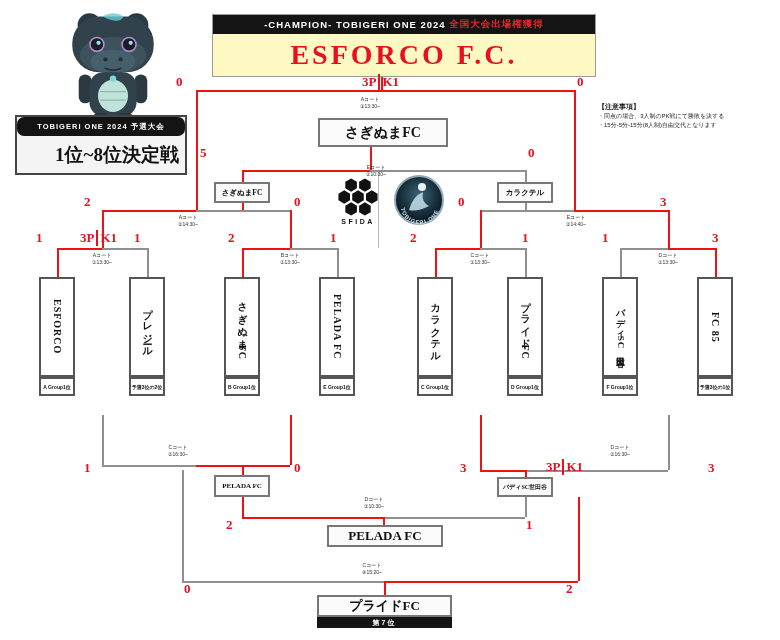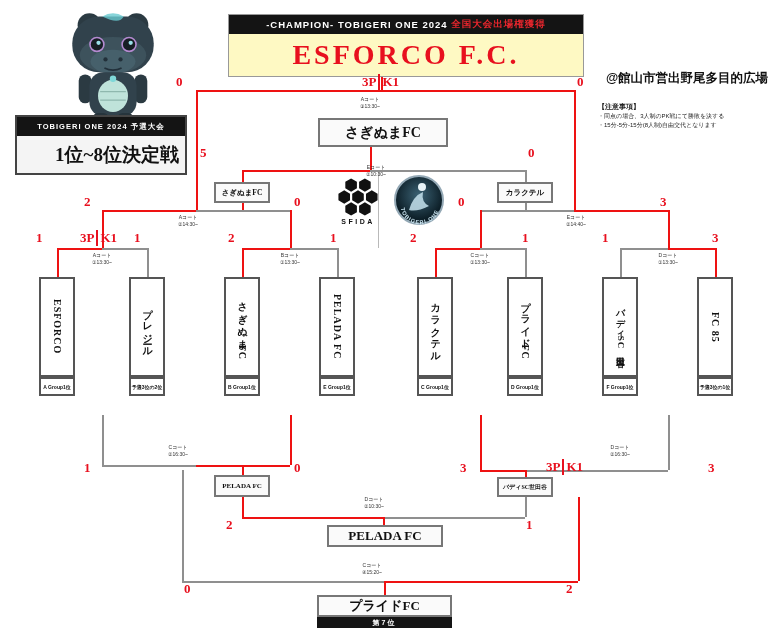--- a/index.html
+++ b/index.html
@@ -22,24 +22,24 @@
   .tb{position:absolute;z-index:3;width:36px;height:100px;background:#fff;border:2px solid #555;box-sizing:border-box;
       display:flex;align-items:center;justify-content:center;writing-mode:vertical-rl;text-orientation:mixed;
       font:bold 10px "Liberation Serif","DejaVu Serif",serif;letter-spacing:1px;color:#111;}
   .sd{position:absolute;z-index:3;width:36px;height:19px;background:#fff;border:2px solid #555;box-sizing:border-box;
       display:flex;align-items:center;justify-content:center;font:bold 5px "Liberation Sans",sans-serif;color:#111;text-align:center;}
   
   .cl{position:absolute;z-index:4;width:60px;font:5px/1.3 "Liberation Sans",sans-serif;color:#333;text-align:center;}
   
   #event-box{position:absolute;left:15px;top:115px;width:172px;z-index:3;border:2px solid #444;box-sizing:border-box;background:#f4f4f4;}
   #event-box .hd{background:#141414;color:#fff;font:bold 7.5px "Liberation Sans",sans-serif;letter-spacing:1px;
-                 height:19px;display:flex;align-items:center;justify-content:center;}
+                 height:19px;display:flex;align-items:center;justify-content:center;border-radius:7px;}
   #event-box .bd{height:37px;display:flex;align-items:center;justify-content:center;
                  font:bold 19px "Liberation Serif","DejaVu Serif",serif;color:#111;padding-left:32px;}
-  #champ-banner{position:absolute;left:228px;top:14px;width:356px;z-index:3;border:1px solid #999;box-sizing:border-box;}
+  #champ-banner{position:absolute;left:212px;top:14px;width:384px;z-index:3;border:1px solid #999;box-sizing:border-box;}
   #champ-banner .hd{background:#141414;height:19px;display:flex;align-items:center;justify-content:center;
                     font:bold 9.5px "Liberation Sans",sans-serif;letter-spacing:1px;white-space:pre;}
   #champ-banner .hd .w{color:#fff;} #champ-banner .hd .r{color:#e8262d;}
   #champ-banner .bd{background:#fef9c3;height:42px;display:flex;align-items:center;justify-content:center;
                     font:bold 28px "Liberation Serif","DejaVu Serif",serif;color:#e8101e;letter-spacing:3px;}
   #venue{position:absolute;left:596px;top:70px;width:182px;z-index:3;text-align:center;
          font:bold 12.5px "Liberation Sans",sans-serif;color:#111;}
   #notes{position:absolute;left:598px;top:102px;width:180px;z-index:3;color:#222;}
   #notes .nh{font:bold 7px "Liberation Sans",sans-serif;}
   #notes .nl{font:6px/1.5 "Liberation Sans",sans-serif;}
@@ -85,21 +85,20 @@
     <div class="bd">1位~8位決定戦</div>
   </div>
 
   <div id="champ-banner">
     <div class="hd">
       <span class="w">-CHAMPION- TOBIGERI ONE 2024 </span><span class="r">全国大会出場権獲得</span>
     </div>
     <div class="bd">ESFORCO F.C.</div>
   </div>
 
-  <div id="venue">@館山市営出野尾多目的広場</div>
   <div id="notes">
     <div class="nh">【注意事項】</div>
     <div class="nl">・同点の場合、3人制のPK戦にて勝敗を決する</div>
     <div class="nl">・15分-5分-15分(8人制)自由交代となります</div>
   </div>
 
   <svg class="logo" style="left:336px;top:176px;" width="44" height="50" viewBox="0 0 44 50">
     <g fill="#111" transform="translate(22,21) scale(0.95)">
       <path d="M0,-7 L6.1,-3.5 L6.1,3.5 L0,7 L-6.1,3.5 L-6.1,-3.5 Z"></path>
       <path transform="translate(14.5,0)" d="M0,-7 L6.1,-3.5 L6.1,3.5 L0,7 L-6.1,3.5 L-6.1,-3.5 Z"></path>

